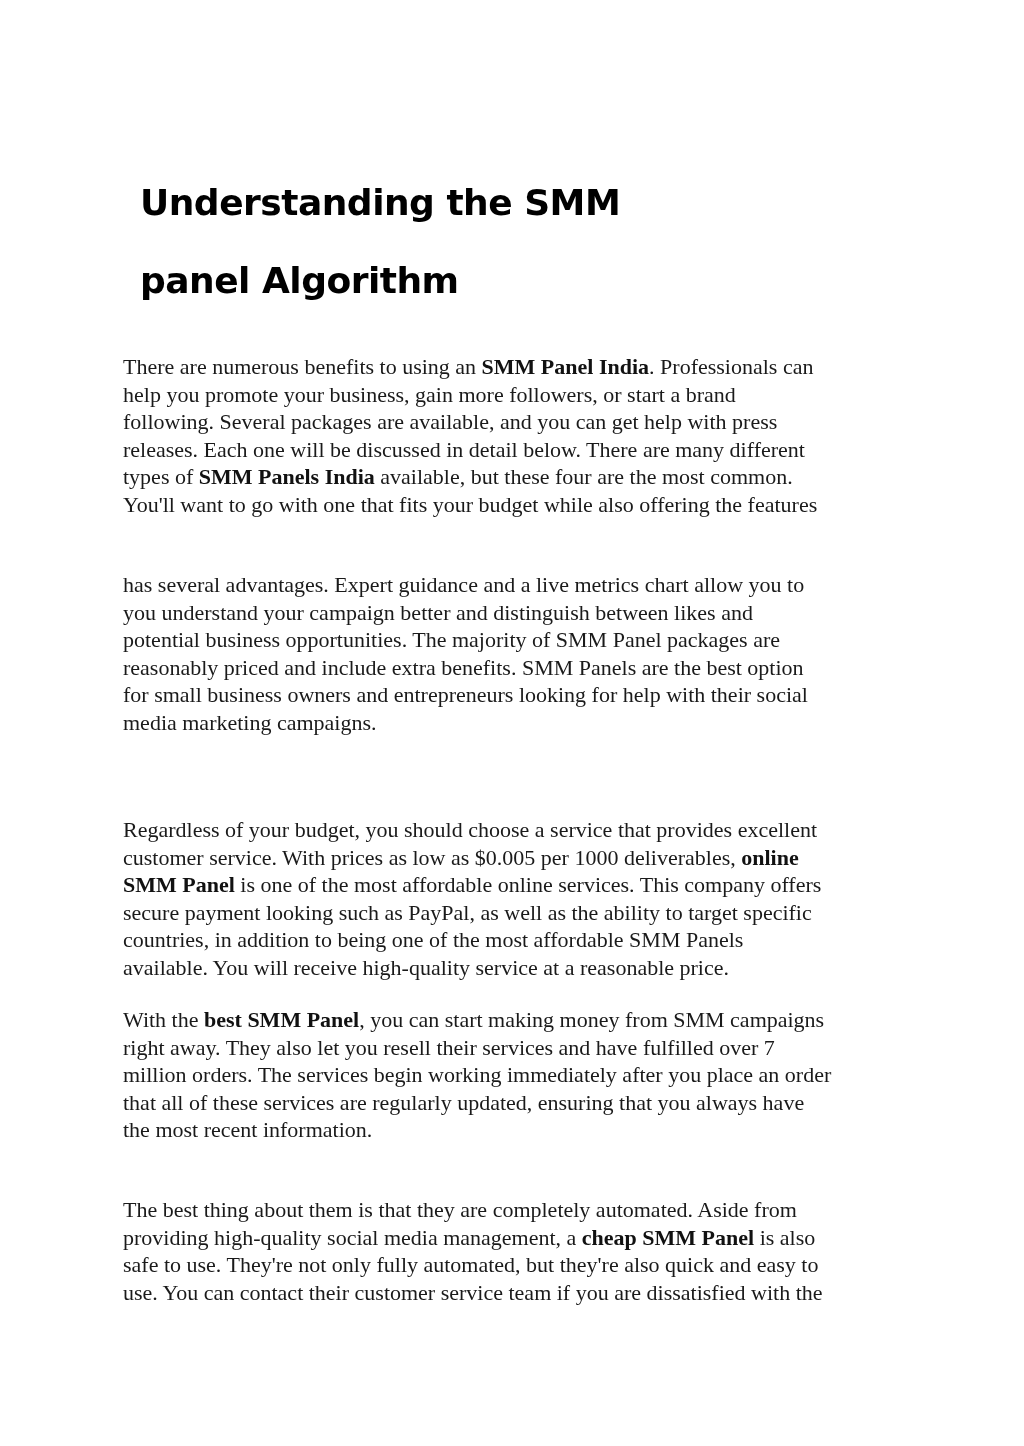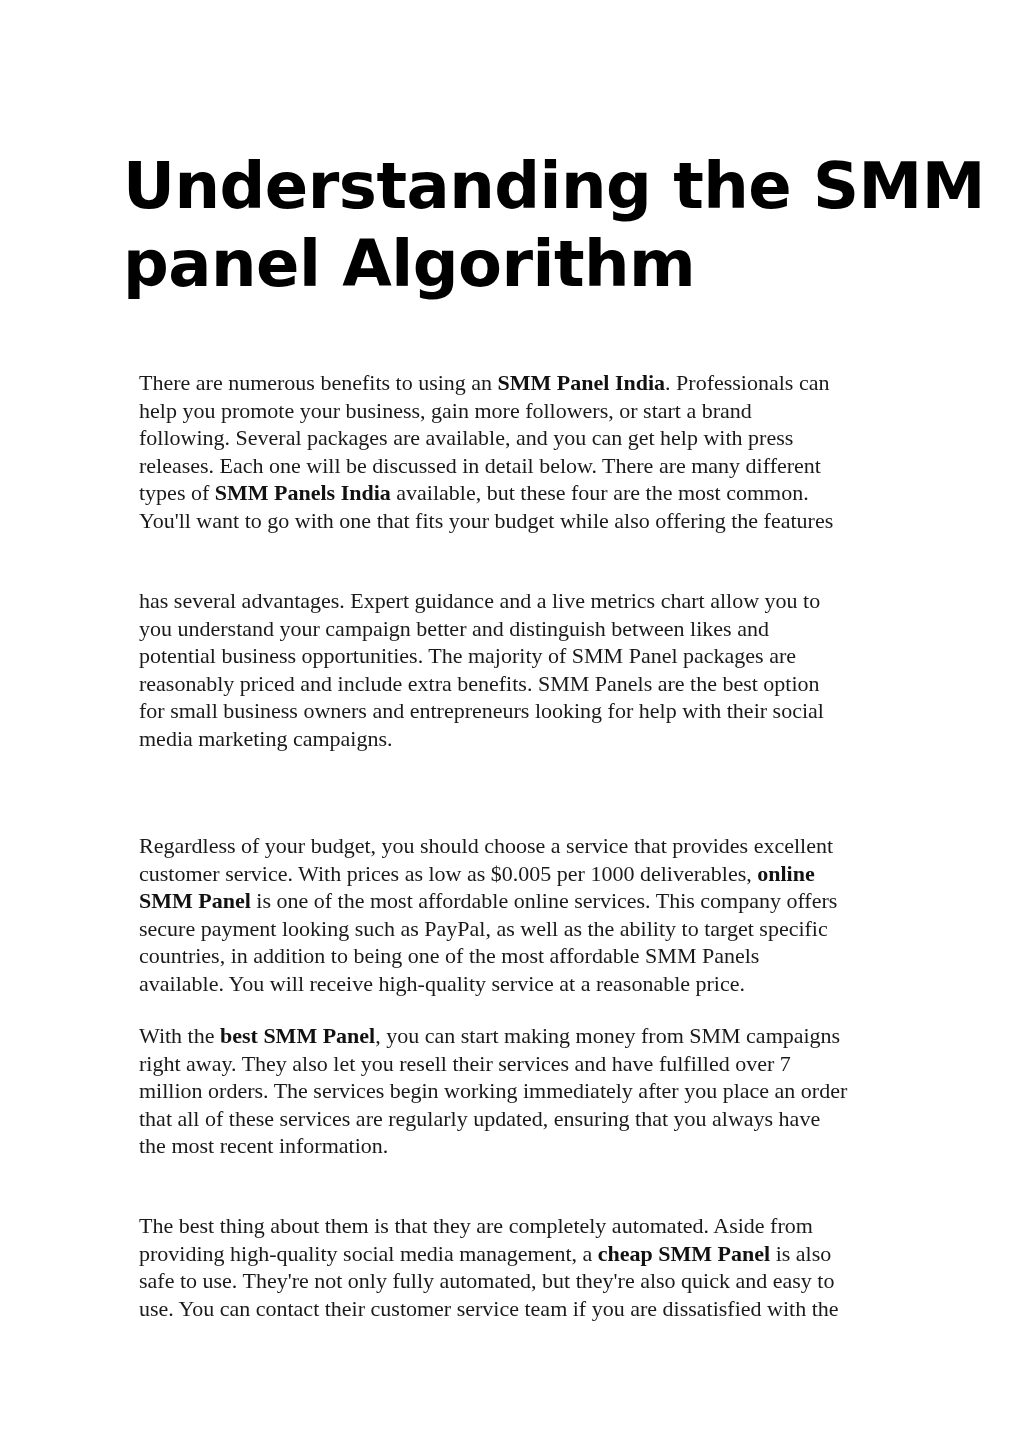--- a/index.html
+++ b/index.html
@@ -1,25 +1,25 @@
 <!DOCTYPE html>
 <html><head>
 <meta charset="utf-8">
 <style>
   html, body { margin: 0; padding: 0; background: #ffffff; }
   body { width: 1024px; height: 1446px; position: relative; overflow: hidden; }
   .page { position: absolute; left: 123px; top: 0; width: 790px; }
   h1 {
-    position: absolute; left: 0; top: 147px; margin: 0;
+    position: absolute; left: 0; top: 147px; margin: 17px;
     font-family: "DejaVu Sans", sans-serif; font-weight: bold;
-    font-size: 64px; line-height: 78px; color: #000; letter-spacing: -0.5px;
+    font-size: 36px; line-height: 78px; color: #000; letter-spacing: -0.5px;
     width: 700px;
   }
   .para {
-    position: absolute; left: 0; width: 790px; margin: 16px;
+    position: absolute; left: 0; width: 790px; margin: 0;
     font-family: "Liberation Serif", serif; font-size: 22px;
     line-height: 27.6px; color: #1a1a1a;
   }
   .line { display: block; white-space: nowrap; }
   b { font-weight: bold; color: #111; }
   a.link { color: #1155cc; text-decoration: underline; font-weight: bold; }
 </style>
 </head>
 <body>
 

